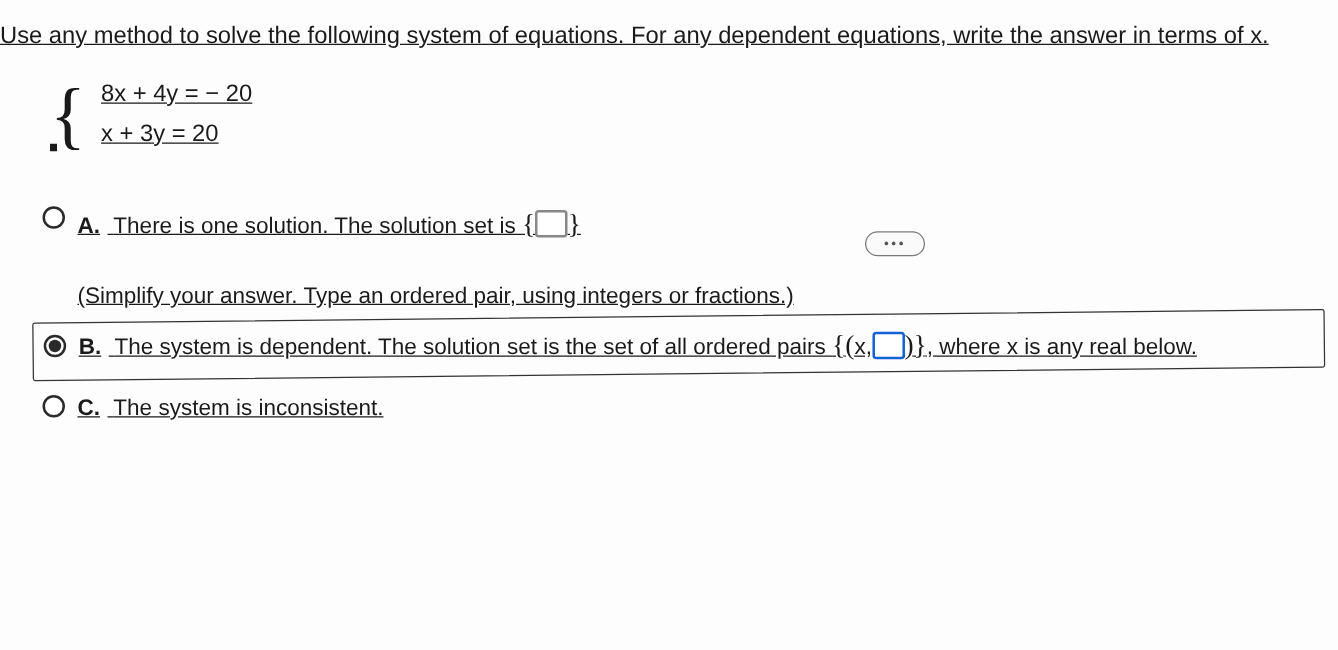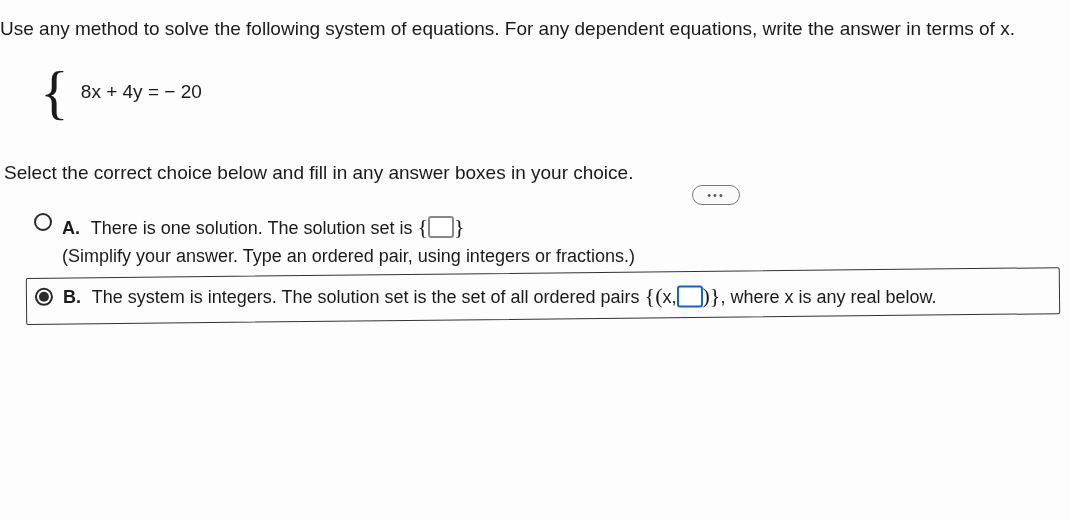--- a/index.html
+++ b/index.html
@@ -8,20 +8,21 @@
       height: 520px;
       font-family: Arial, Helvetica, sans-serif;
       font-size: 18px;
       color: #1a1a1a;
       background: #fdfdfd;
       overflow: hidden;
     }
     .page {
       padding: 18px 10px 10px 0;
       position: relative;
+      text-decoration: underline;
     }
     .instruction {
       font-size: 19px;
       margin-bottom: 22px;
       padding-left: 0;
     }
     .equation-block {
       display: flex;
       align-items: center;
       margin: 10px 0 40px 40px;
@@ -91,20 +92,21 @@
     .letter {
       font-weight: bold;
       margin-right: 6px;
     }
     .choice-body {
       flex: 1;
       line-height: 1.5;
     }
     .hint {
       display: block;
+      margin-top: 28px;
     }
     .answer-box {
       display: inline-block;
       width: 26px;
       height: 22px;
       border: 2px solid #888;
       border-radius: 3px;
       vertical-align: -4px;
       background: #fff;
       cursor: text;
@@ -139,45 +141,52 @@
 <body>
 
 <div class="page">
 
   <div class="instruction">Use any method to solve the following system of equations. For any dependent equations, write the answer in terms of x.</div>
 
   <div class="equation-block">
     <div class="brace">{</div>
     <div class="equations">
       <div>8x + 4y = − 20</div>
+      <div>x + 3y = 20</div>
     </div>
   </div>
 
   <div class="overflow-pill">
     <span>•••</span>
   </div>
 
-  <div class="select-instruction">Select the correct choice below and fill in any answer boxes in your choice.</div>
 
   <div class="choices">
 
     <div class="choice">
       <div class="radio"></div>
       <div class="choice-body">
         <span class="letter">A.</span>
         <span>There is one solution. The solution set is </span>
         <span class="brace-small">{</span><span class="answer-box"></span><span class="brace-small">}</span>
         <span class="hint">(Simplify your answer. Type an ordered pair, using integers or fractions.)</span>
       </div>
     </div>
 
     <div class="choice selected-frame">
       <div class="radio selected"></div>
       <div class="choice-body">
         <span class="letter">B.</span>
-        <span>The system is integers. The solution set is the set of all ordered pairs </span>
+        <span>The system is dependent. The solution set is the set of all ordered pairs </span>
         <span class="brace-small">{</span><span class="paren">(</span><span>x,</span><span class="answer-box active"></span><span class="paren">)</span><span class="brace-small">}</span><span>, where x is any real below.</span>
       </div>
     </div>
 
+    <div class="choice">
+      <div class="radio"></div>
+      <div class="choice-body">
+        <span class="letter">C.</span>
+        <span>The system is inconsistent.</span>
+      </div>
+    </div>
 
   </div>
 </div>
 
 </body></html>

